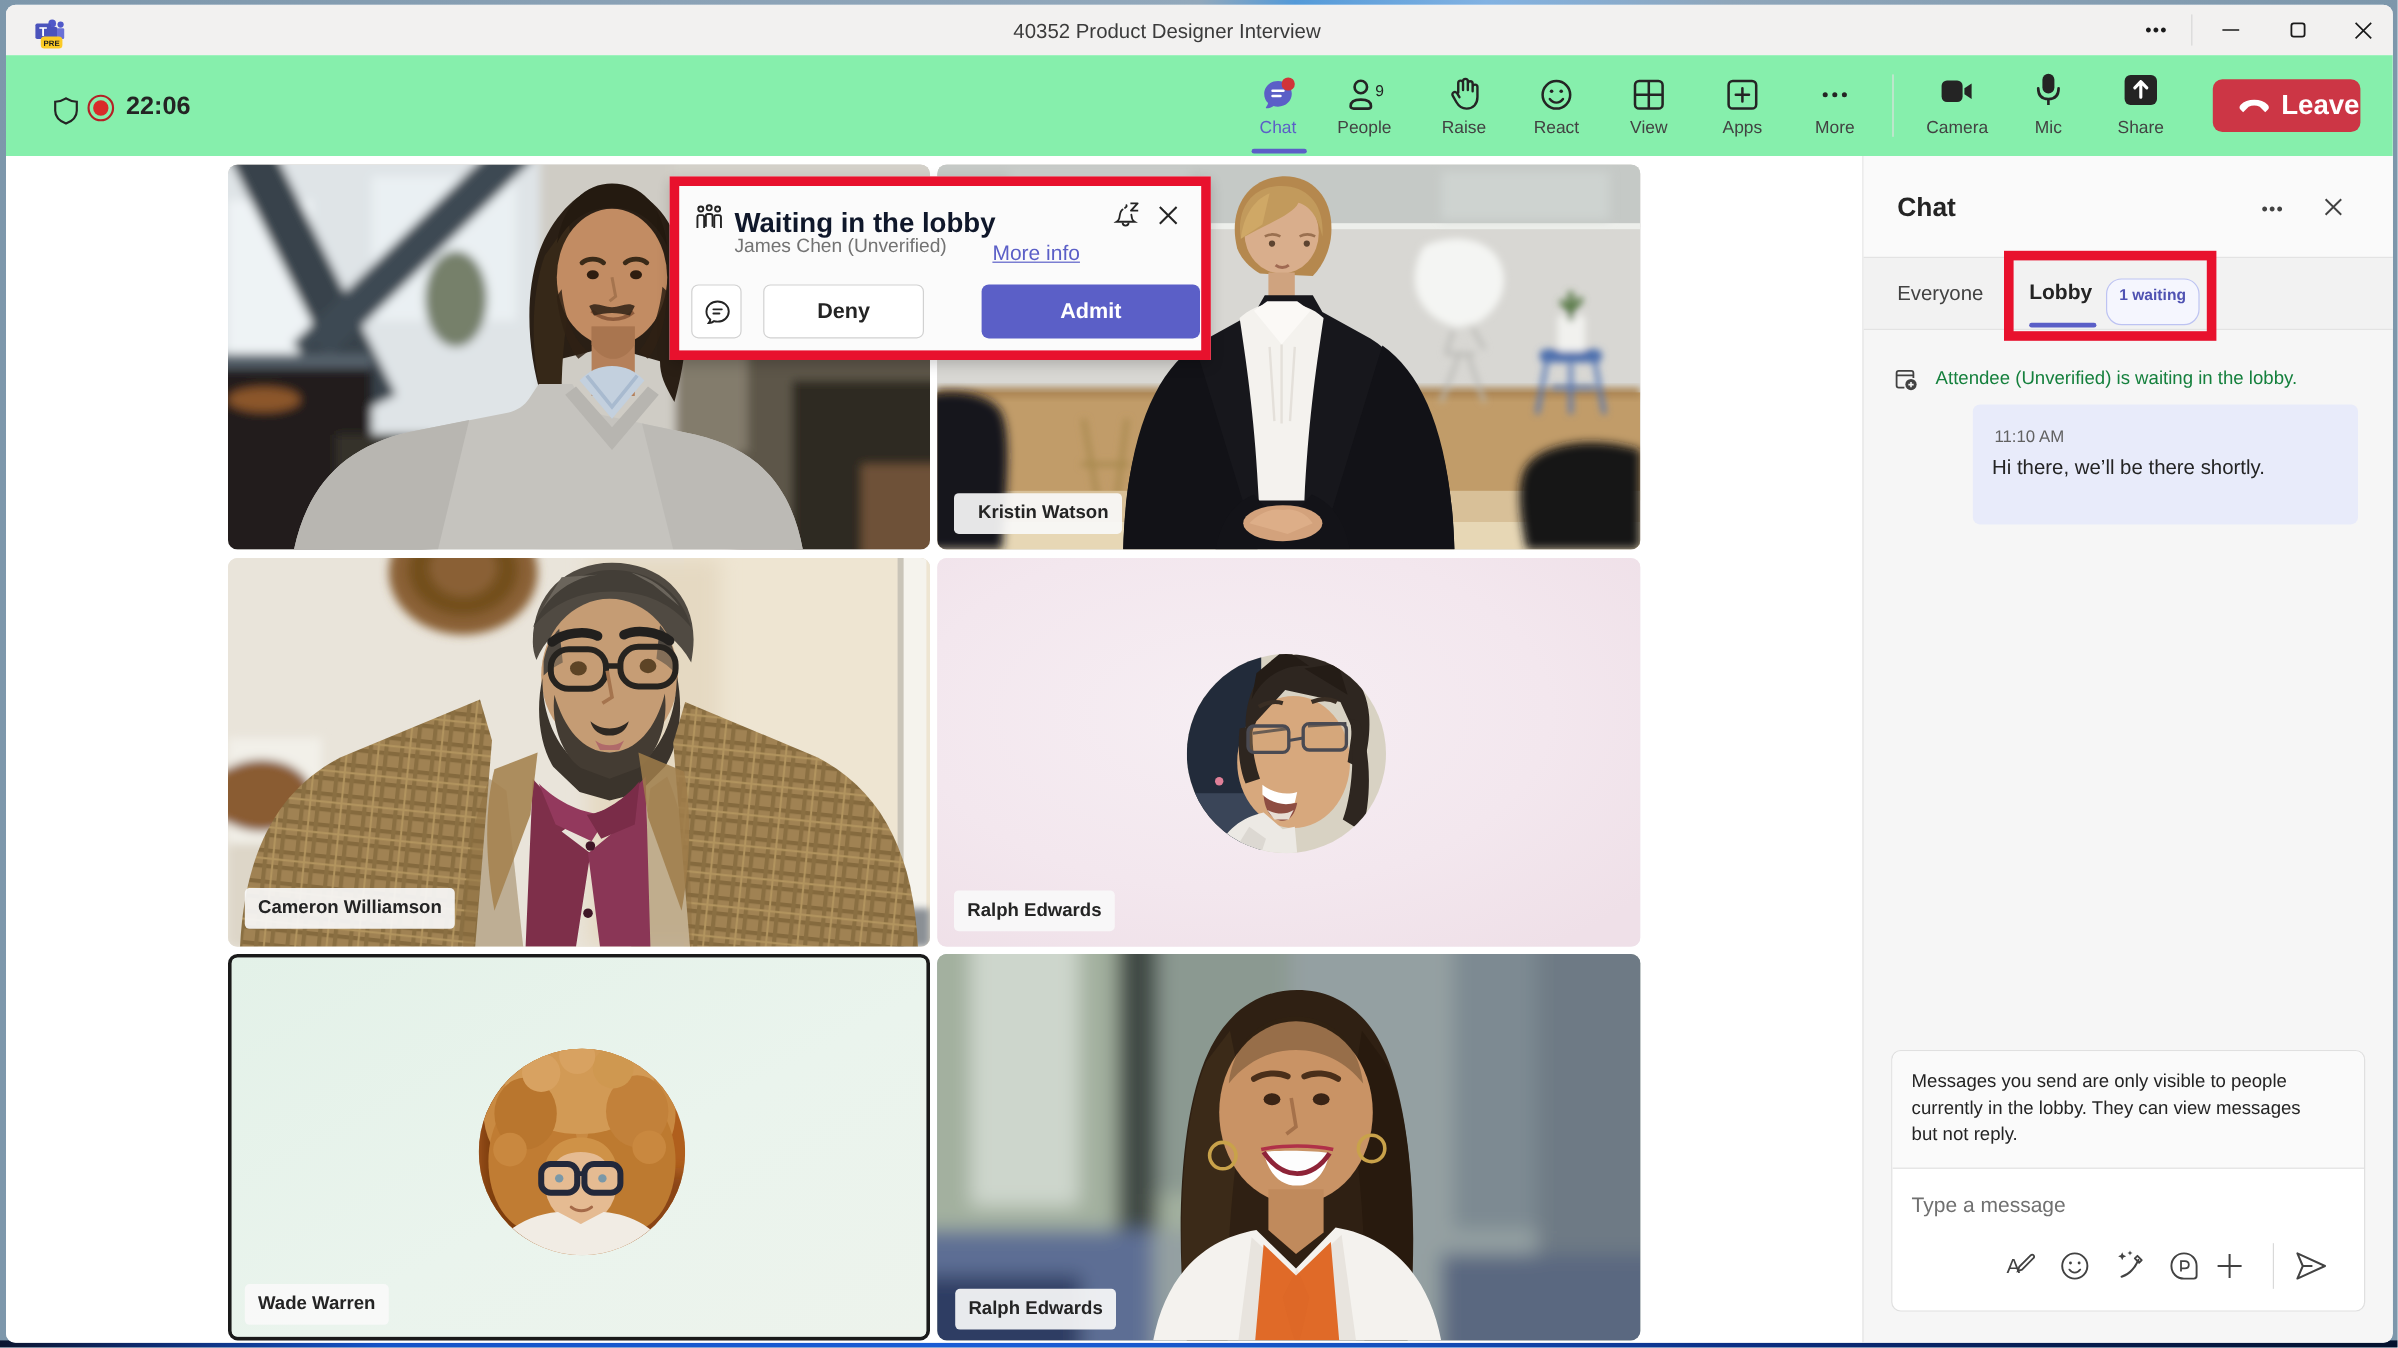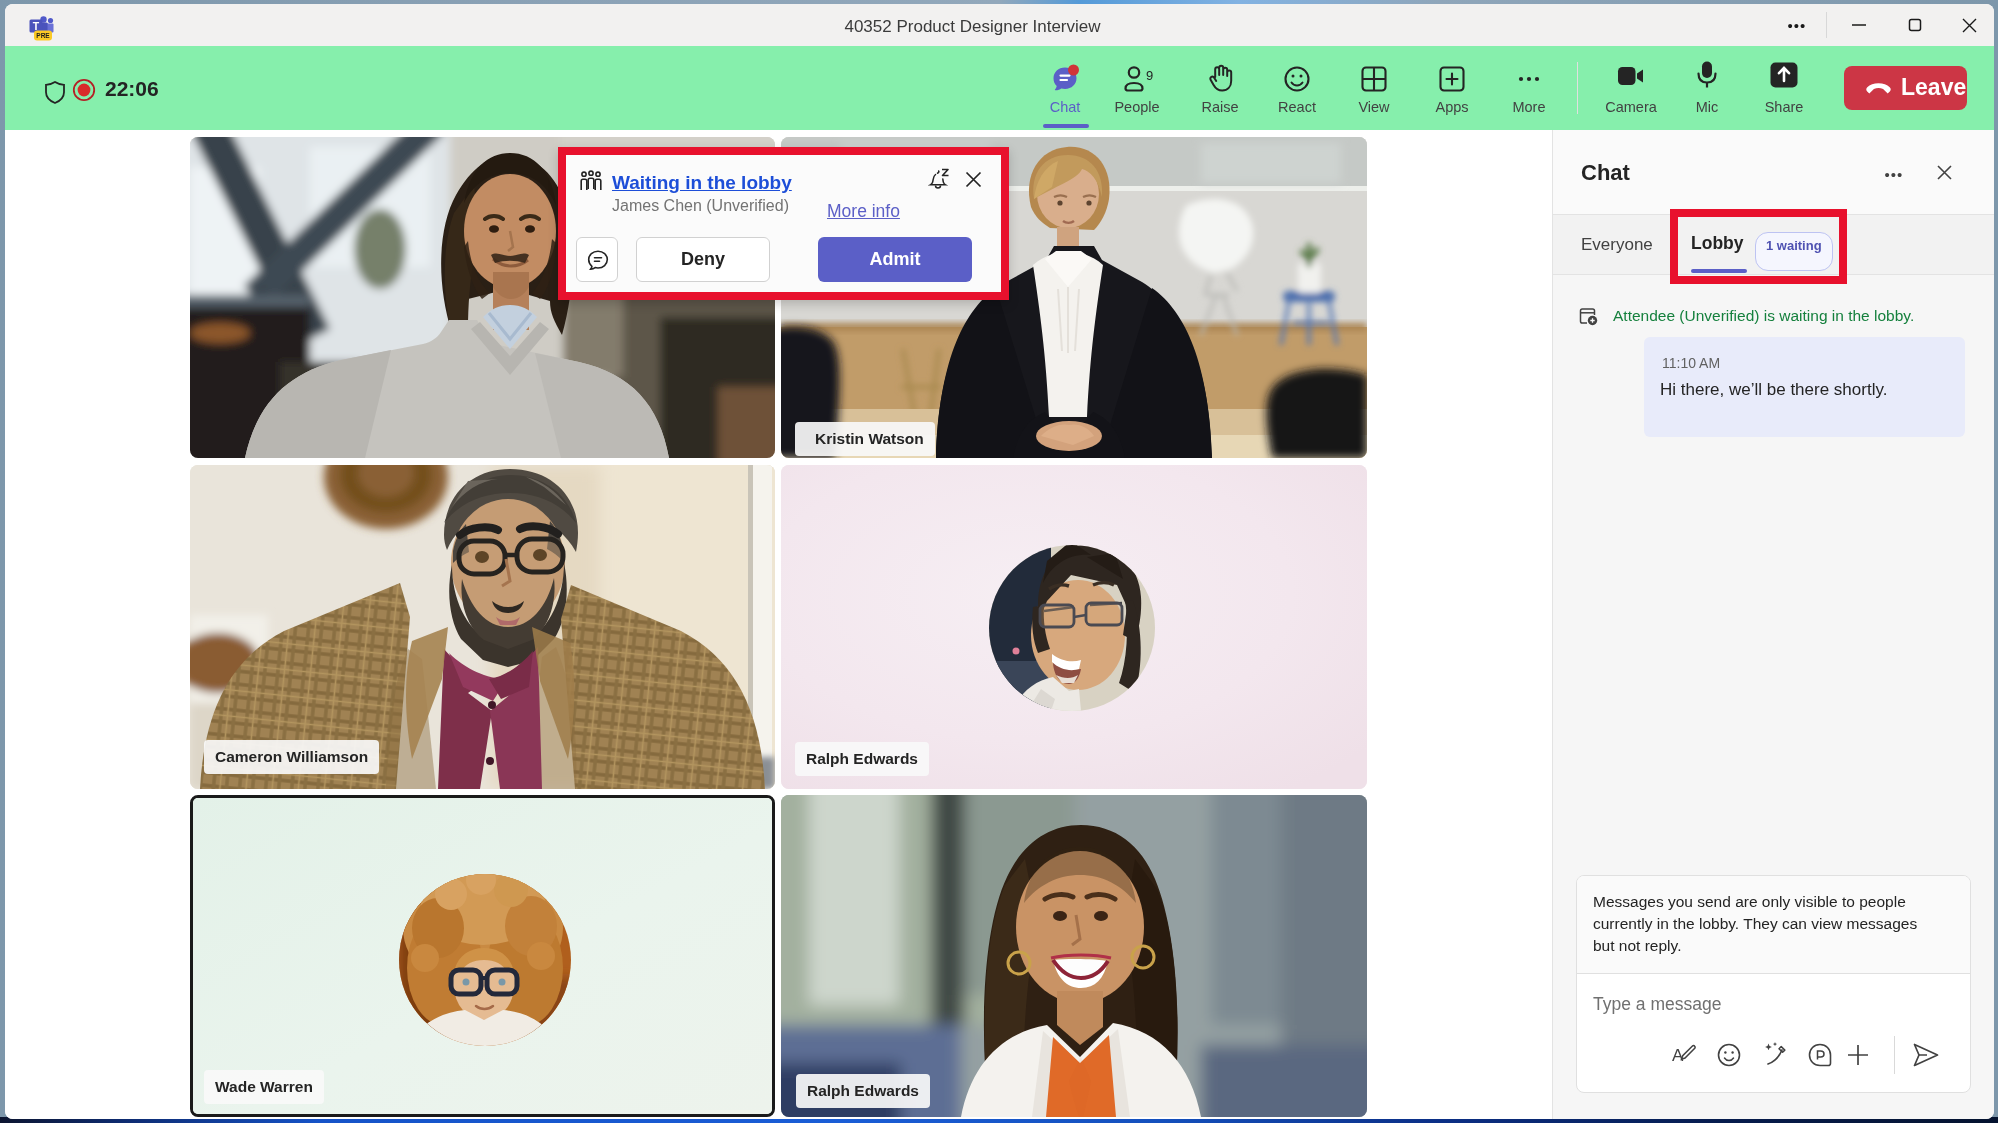--- a/index.html
+++ b/index.html
@@ -446,54 +446,54 @@
         <circle cx="238" cy="168" r="11" fill="none" stroke="#c9a24a" stroke-width="3"></circle>
         <circle cx="362" cy="162" r="11" fill="none" stroke="#c9a24a" stroke-width="3"></circle>
 
         <path d="M276 196h46v36l-23 18-23-20z" fill="#c08a5c"></path>
         <path d="M180 322c10-52 40-84 86-92l33 32 33-34c48 8 78 42 88 94z" fill="#f4f2ee"></path>
         <path d="M262 236l37 34 38-36 12 88h-98z" fill="#e8e4de"></path>
         <path d="M272 242l27 26 29-28 7 82h-70z" fill="#e06a28"></path>
         <path d="M288 286c4 18 8 30 10 36h4c2-8 5-20 8-36l-10-24z" fill="#c9572012"></path>
       </svg>
     </div>
-    <div class="nlabel" style="left:790px;top:292px;padding-left:20px;">Kristin Watson</div>
+    <div class="nlabel" style="left:790px;top:281px;padding-left:20px;">Kristin Watson</div>
     <div class="nlabel" style="left:199px;top:610px;">Cameron Williamson</div>
     <div class="nlabel" style="left:790px;top:612px;">Ralph Edwards</div>
     <div class="nlabel" style="left:199px;top:940px;">Wade Warren</div>
     <div class="nlabel" style="left:791px;top:944px;">Ralph Edwards</div>
 
     <div class="abs" style="left:553px;top:17px;width:451px;height:153px;border:8px solid #e8112d;background:#fbfbfb;box-shadow:0 4px 10px rgba(0,0,0,.18);">
       <svg class="abs" style="left:13px;top:15px" width="24" height="22" viewBox="0 0 24 22">
         <circle cx="5" cy="4.2" r="2.1" fill="none" stroke="#242424" stroke-width="1.6"></circle>
         <circle cx="12" cy="3.2" r="2.1" fill="none" stroke="#242424" stroke-width="1.6"></circle>
         <circle cx="19" cy="4.2" r="2.1" fill="none" stroke="#242424" stroke-width="1.6"></circle>
         <path d="M2.2 20V11c0-1 .7-1.7 1.7-1.7h2.2c1 0 1.7.7 1.7 1.7v9" fill="none" stroke="#242424" stroke-width="1.6"></path>
         <path d="M9.2 19V10c0-1 .7-1.7 1.7-1.7h2.2c1 0 1.7.7 1.7 1.7v9" fill="none" stroke="#242424" stroke-width="1.6"></path>
         <path d="M16.2 20V11c0-1 .7-1.7 1.7-1.7h2.2c1 0 1.7.7 1.7 1.7v9" fill="none" stroke="#242424" stroke-width="1.6"></path>
       </svg>
-      <div class="abs" style="left:46px;top:17px;font-size:19px;font-weight:700;color:#1d4ed8;text-decoration:underline;">Waiting in the lobby</div>
+      <div class="abs" style="left:46px;top:17px;font-size:23px;font-weight:700;color:#0f172a;">Waiting in the lobby</div>
       <svg class="abs" style="left:362px;top:13px" width="26" height="24" viewBox="0 0 26 24">
         <path d="M9.5 5.2c.9-.4 1.5-1.5 1.2-2.2M7.5 6.5C4.8 8.3 5.5 12 4.5 14.5c-.5 1.2-1.3 1.9-2 2.3h15c-.7-.4-1.5-1.1-2-2.3-.4-1-.5-2.3-.7-3.6" fill="none" stroke="#242424" stroke-width="1.5" stroke-linecap="round"></path>
         <path d="M7.5 17.5c0 1.4 1.1 2.5 2.5 2.5s2.5-1.1 2.5-2.5" fill="none" stroke="#242424" stroke-width="1.5"></path>
         <path d="M14 1.5h6l-5.5 6h6" fill="none" stroke="#242424" stroke-width="1.6" stroke-linejoin="round"></path>
       </svg>
       <svg class="abs" style="left:398px;top:15px" width="19" height="19" viewBox="0 0 19 19">
           <path d="M2.5 2.5l14 14M16.5 2.5l-14 14" stroke="#242424" stroke-width="1.7"></path>
         </svg>
       <div class="abs" style="left:46px;top:42px;font-size:16px;color:#737373;">James Chen (Unverified)</div>
       <div class="abs" style="left:261px;top:46px;font-size:17.5px;color:#5b5fc7;text-decoration:underline;">More info</div>
       <div class="abs" style="left:10px;top:82px;width:42px;height:45px;background:#fff;border:1px solid #d1d1d1;border-radius:6px;">
         <svg class="abs" style="left:9px;top:11px" width="24" height="23" viewBox="0 0 24 23">
           <path d="M12 2.2c5.2 0 9.3 3.7 9.3 8.4S17.2 19 12 19c-1 0-2-.1-2.9-.4-.9.7-2.4 1.4-4.4 1.5.6-.8 1.1-1.8 1.2-2.8-1.9-1.5-3.2-3.6-3.2-6.7 0-4.7 4.1-8.4 9.3-8.4z" fill="none" stroke="#242424" stroke-width="1.6"></path>
           <path d="M8.5 8.8h7M8.5 12.3h5" stroke="#242424" stroke-width="1.6" stroke-linecap="round"></path>
         </svg>
       </div>
       <div class="abs" style="left:70px;top:82px;width:134px;height:45px;background:#fff;border:1px solid #d1d1d1;border-radius:6px;text-align:center;line-height:43px;font-size:18px;font-weight:700;color:#242424;">Deny</div>
-      <div class="abs" style="left:252px;top:82px;width:154px;height:45px;background:#5b5fc7;border-radius:6px;text-align:center;line-height:45px;font-size:18px;font-weight:700;color:#fff;">Admit</div>
+      <div class="abs" style="left:252px;top:82px;width:182px;height:45px;background:#5b5fc7;border-radius:6px;text-align:center;line-height:45px;font-size:18px;font-weight:700;color:#fff;">Admit</div>
     </div>
   </div>
   <div id="chat" class="abs">
     <div class="abs" style="left:0;top:0;width:442px;height:84px;background:#fafafa;"></div>
     <div class="abs" style="left:28px;top:30px;font-size:22px;font-weight:700;color:#242424;">Chat</div>
     <div class="abs" style="left:325px;top:36px;width:32px;text-align:center;font-size:15px;color:#424242;letter-spacing:1px;">•••</div>
     <svg class="abs" style="left:383px;top:34px" width="17" height="17" viewBox="0 0 17 17">
         <path d="M2 2l13 13M15 2L2 15" stroke="#424242" stroke-width="1.6"></path>
       </svg>
 

